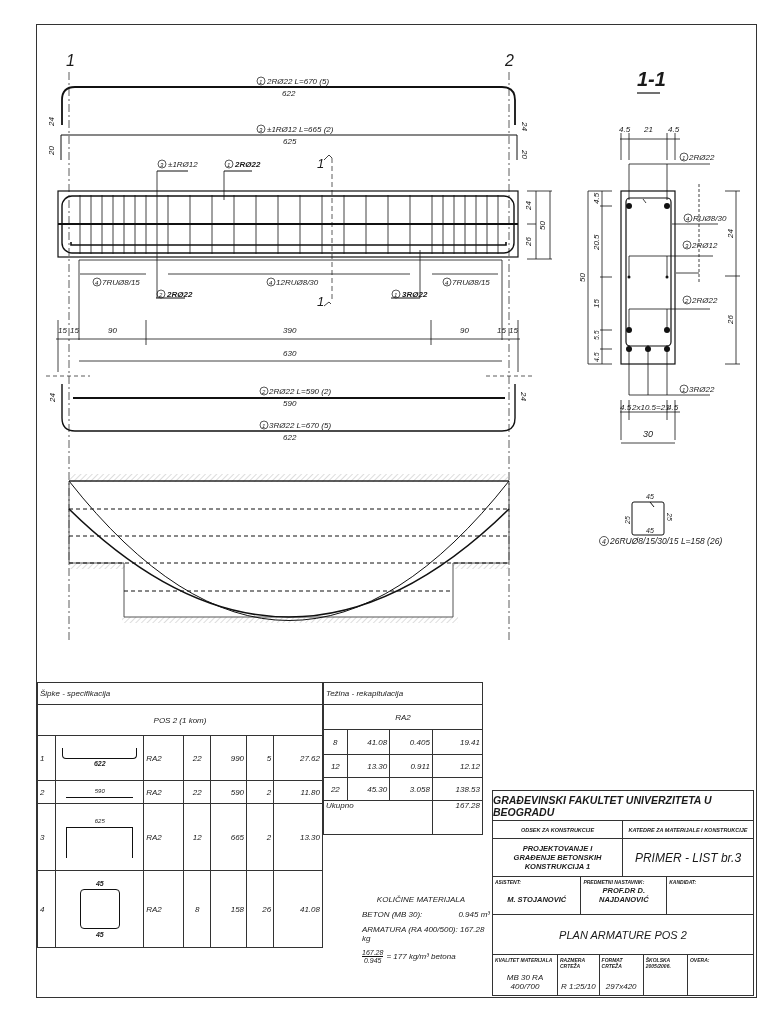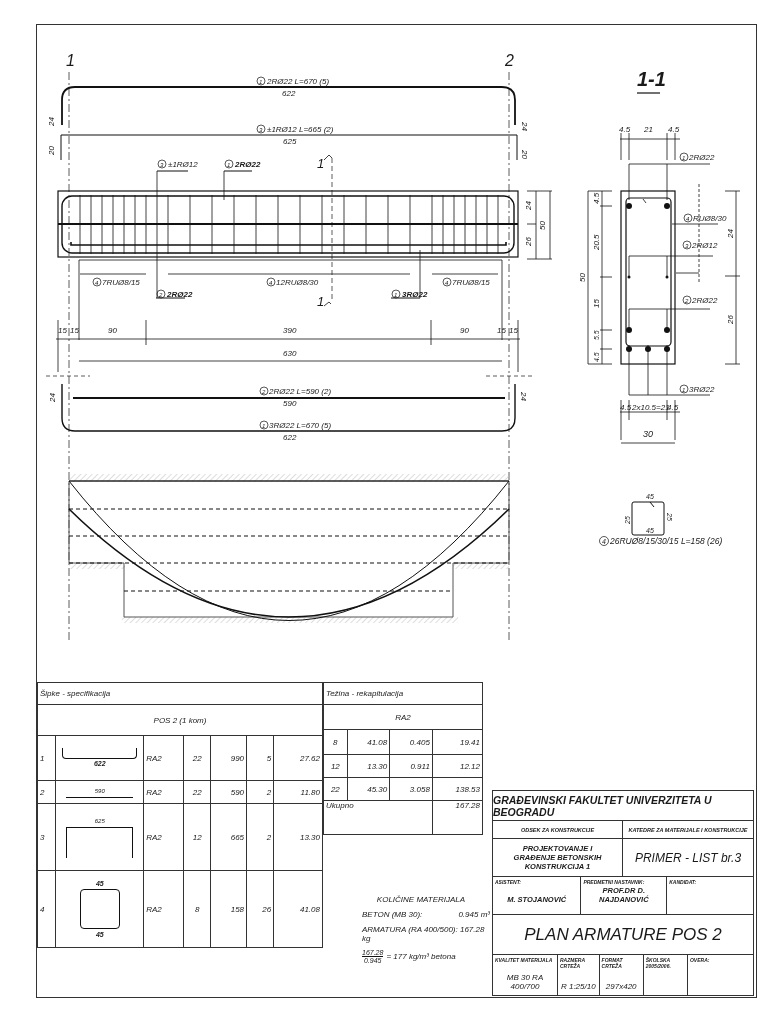--- a/index.html
+++ b/index.html
@@ -432,21 +432,21 @@
     <div class="tb-cell" style="width:33%">
       <span class="tb-label">PREDMETNI NASTAVNIK:</span>
       <span class="tb-val" style="font-weight:bold;font-size:7.5px;bottom:10px">PROF.DR D. NAJDANOVIĆ</span>
     </div>
     <div class="tb-cell" style="width:33%">
       <span class="tb-label">KANDIDAT:</span>
       <span class="tb-val"></span>
     </div>
   </div>
   <div class="tb-row" style="height:40px;align-items:center;justify-content:center">
-    <span style="font-size:17px">PLAN ARMATURE POS 2</span>
+    <span style="font-size:11px">PLAN ARMATURE POS 2</span>
   </div>
   <div class="tb-row" style="height:40px">
     <div class="tb-cell" style="width:25%">
       <span class="tb-label">KVALITET MATERIJALA</span>
       <span class="tb-val">MB 30  RA 400/700</span>
     </div>
     <div class="tb-cell" style="width:16%">
       <span class="tb-label">RAZMERA CRTEŽA</span>
       <span class="tb-val">R 1:25/10</span>
     </div>

